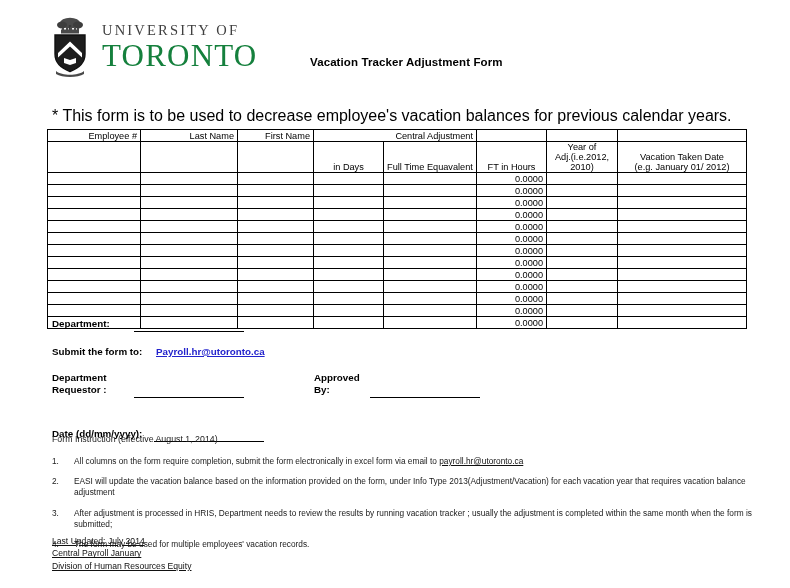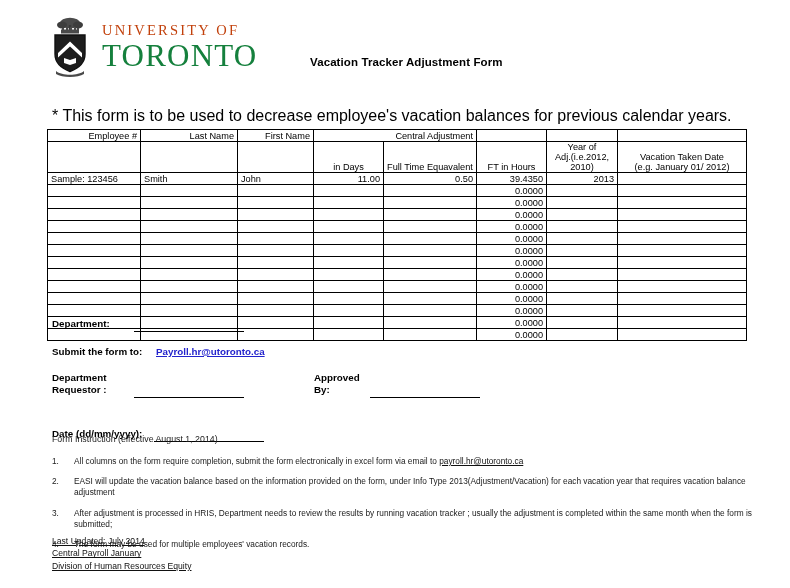--- a/index.html
+++ b/index.html
@@ -45,21 +45,21 @@
   .wordmark {
     margin-left: 10px;
     line-height: 1;
   }
   .wordmark .uni {
     font-family: "Liberation Serif", serif;
     font-size: 14.5px;
     letter-spacing: 2.2px;
     display: block;
     margin-bottom: 2px;
-    color: #c2410c;
+    color: #404040;
   }
   .wordmark .toronto {
     font-family: "Liberation Serif", serif;
     font-size: 31px;
     letter-spacing: 1.2px;
     display: block;
     color: #15803d;
   }
   .form-title {
     position: absolute;
@@ -258,30 +258,20 @@
             <div>Adj.(i.e.2012,</div>
             <div>2010)</div>
           </th>
           <th class="hb">
             <div>Vacation Taken Date</div>
             <div>(e.g. January 01/ 2012)</div>
           </th>
         </tr>
       </thead>
       <tbody id="table-body">
-          <tr>
-            <td class="l">Sample: 123456</td>
-            <td class="l">Smith</td>
-            <td class="l">John</td>
-            <td class="num">11.00</td>
-            <td class="num">0.50</td>
-            <td class="num">39.4350</td>
-            <td class="num">2013</td>
-            <td class="l"></td>
-          </tr>
           <tr>
             <td class="l"></td>
             <td class="l"></td>
             <td class="l"></td>
             <td class="num"></td>
             <td class="num"></td>
             <td class="num">0.0000</td>
             <td class="num"></td>
             <td class="l"></td>
           </tr>

